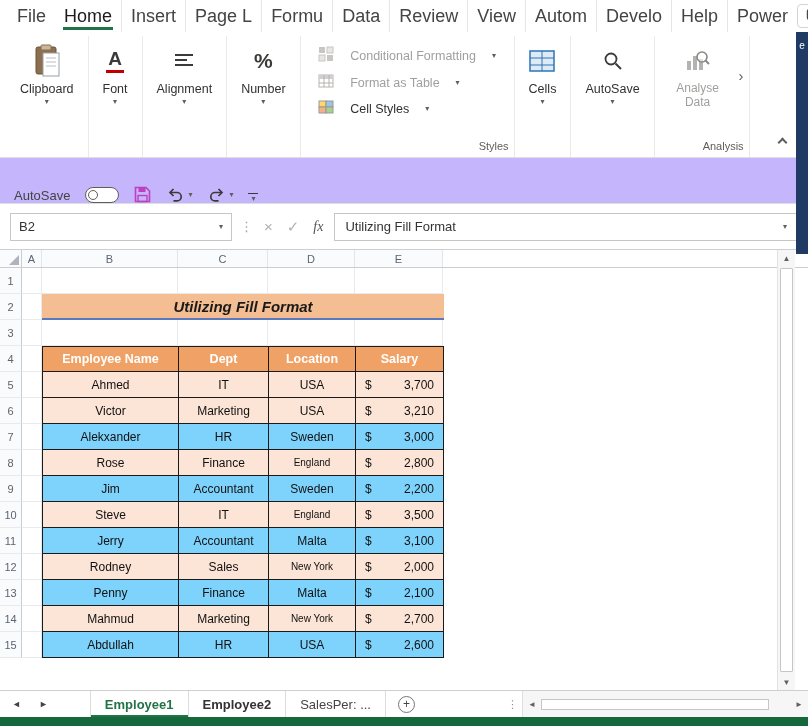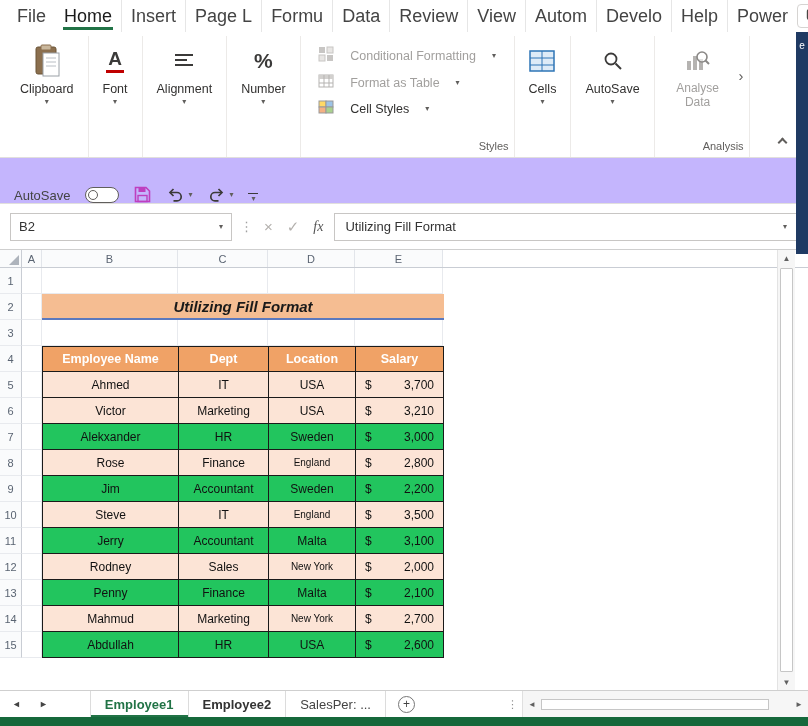--- a/index.html
+++ b/index.html
@@ -67,21 +67,21 @@
   .tri{position:absolute;right:2px;bottom:2px;width:0;height:0;border-left:10px solid transparent;border-bottom:10px solid #AEB4BC}
   .ch{display:flex;align-items:center;justify-content:center;font-size:11px;color:#5A6472;background:#FAFBFC;border-right:1px solid #E2E5EA}
   .ch.rest{flex:1;border-right:none;background:#fff}
   .w-a{width:20px}.w-b{width:136px}.w-c{width:90px}.w-d{width:87px}.w-e{width:88px}
   .grow{display:flex;height:26px}
   .rnum{width:22px;background:#FAFBFC;border-right:1px solid #C9CDD4;border-bottom:1px solid #E8EAEE;font-size:11px;color:#5A6472;display:flex;align-items:center;justify-content:center}
   .gc{border-right:1px solid #E8EAEE;border-bottom:1px solid #E8EAEE}
   .title-cell{width:402px;background:var(--title-orange);border-bottom:2.5px solid var(--title-underline-blue);display:flex;align-items:center;justify-content:center;font-size:15px;font-weight:bold;font-style:italic;color:#1a1a1a}
   .trow{display:flex;border-left:1px solid #1a1a1a}
   .trow.thead{border-top:1px solid #1a1a1a}
-  .tc{border-right:1px solid #1a1a1a;border-bottom:1px solid #1a1a1a;display:flex;align-items:center;justify-content:center;font-size:12px;color:#111;background:#22c55e}
+  .tc{border-right:1px solid #1a1a1a;border-bottom:1px solid #1a1a1a;display:flex;align-items:center;justify-content:center;font-size:12px;color:#111;background:#7dd3fc}
   .thead .tc{background:var(--header-orange);color:#fff;font-weight:bold;font-size:12.5px}
   .banded .tc{background:var(--band-peach)}
   .tc.sal{justify-content:space-between;padding:0 9px}
   .tc.loc.small{font-size:10px}
   .vscroll{position:absolute;top:0;right:13px;width:18px;height:440px;background:#F6F6F6;border-left:1px solid #E3E3E3;display:flex;flex-direction:column;align-items:center}
   .varrow{height:16px;font-size:8px;color:#606060;display:flex;align-items:center;justify-content:center}
   .vtrack{flex:1;width:100%;position:relative}
   .vthumb{position:absolute;top:2px;bottom:2px;left:2px;right:2px;background:#fff;border:1px solid #C6C6C6;border-radius:1px}
   .bg-strip{position:absolute;top:32px;right:0;width:12px;height:222px;background:#1F3A63;color:#fff;font-size:10px;text-align:center;padding-top:8px;z-index:5}
 

